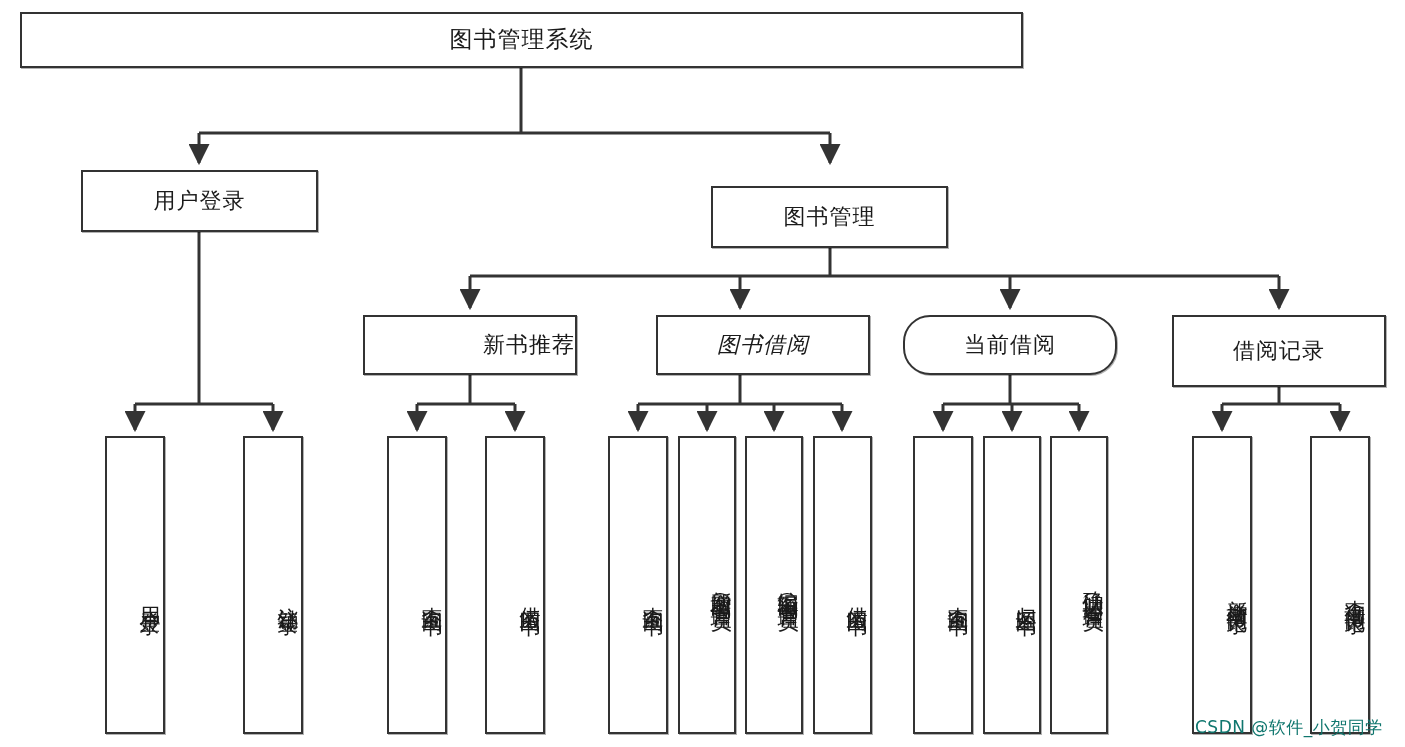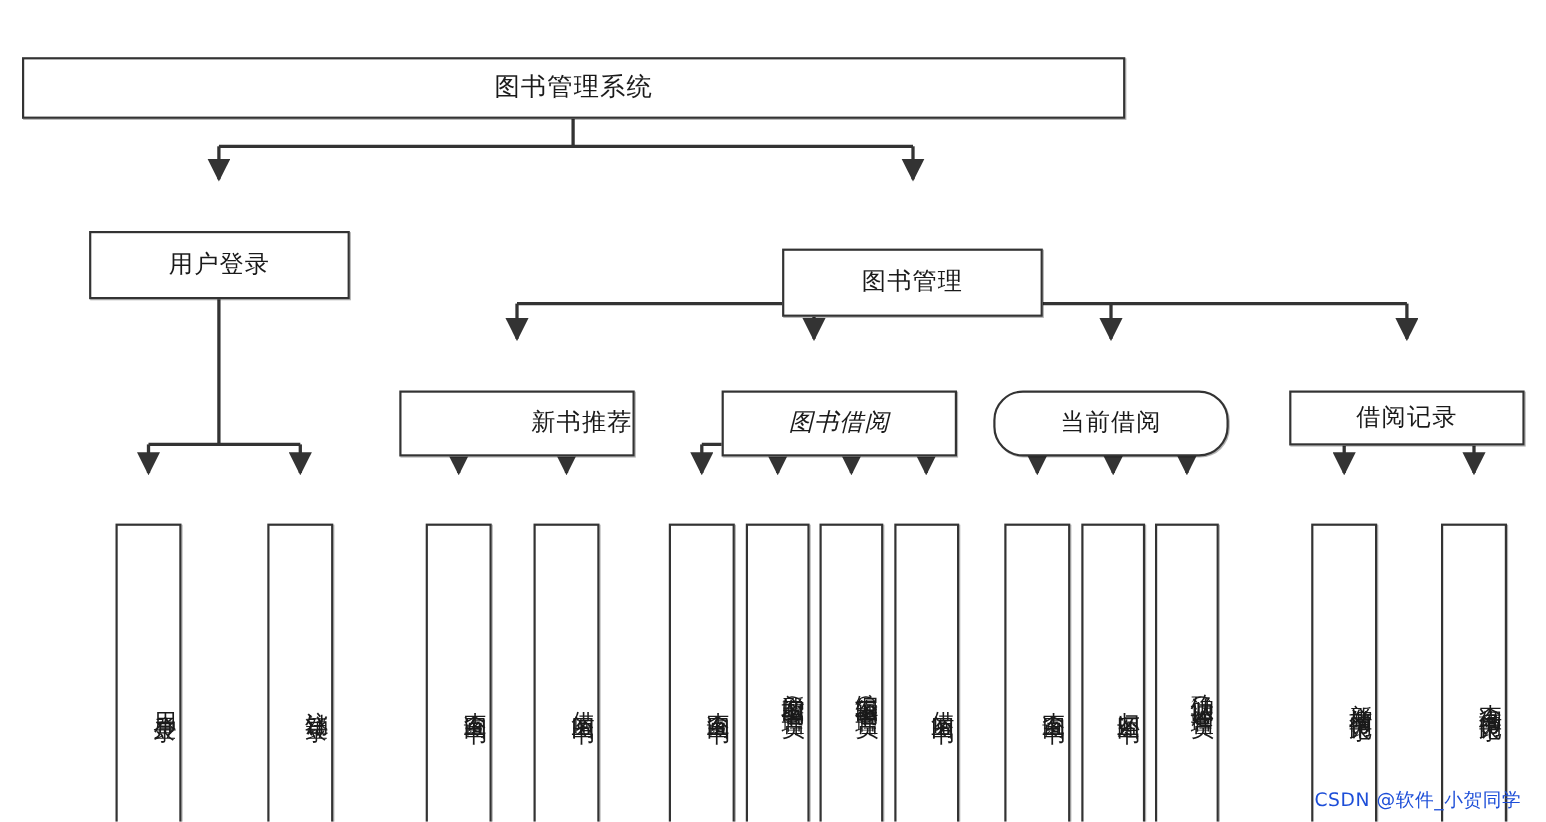--- a/index.html
+++ b/index.html
@@ -30,21 +30,20 @@
     position: absolute;
     box-sizing: border-box;
     background: #ffffff;
     border: 2px solid #333333;
     box-shadow: 1px 1px 0 rgba(0,0,0,0.30);
     display: flex;
     align-items: center;
     justify-content: center;
     color: #1a1a1a;
     z-index: 2;
-    margin-top: 40px;
   }
   .node.h {
     font-size: 22px;
     line-height: 1.2;
     letter-spacing: 1px;
     white-space: nowrap;
   }
   .node.root {
     font-size: 23px;
   }
@@ -60,21 +59,21 @@
   }
   .node.v .vlabel {
     writing-mode: vertical-rl;
     text-orientation: upright;
     display: block;
     margin-top: 22px;
   }
   .watermark {
     position: absolute;
     font-size: 17px;
-    color: #1d4ed8;
+    color: #0f766e;
     white-space: nowrap;
     z-index: 3;
     letter-spacing: 0.5px;
   }
 </style>
 </head>
 <body>
 
 <div id="canvas">
 
@@ -141,21 +140,21 @@
 
   <div class="node h" style="left:363px; top:315px; width:214px; height:60px;justify-content:flex-end;">
     <span>新书推荐</span>
   </div>
   <div class="node h" style="left:656px; top:315px; width:214px; height:60px;font-style:italic;">
     <span>图书借阅</span>
   </div>
   <div class="node h" style="left:903px; top:315px; width:214px; height:60px;border-radius:27px;">
     <span>当前借阅</span>
   </div>
-  <div class="node h" style="left:1172px; top:315px; width:214px; height:50px;">
+  <div class="node h" style="left:1172px; top:315px; width:214px; height:72px;">
     <span>借阅记录</span>
   </div>
 
   <div class="node v" style="left:105px; top:436px; width:60px; height:298px;">
     <span class="vlabel">用户登录</span>
   </div>
   <div class="node v" style="left:243px; top:436px; width:60px; height:298px;">
     <span class="vlabel">注销登录</span>
   </div>
   <div class="node v" style="left:387px; top:436px; width:60px; height:298px;">

